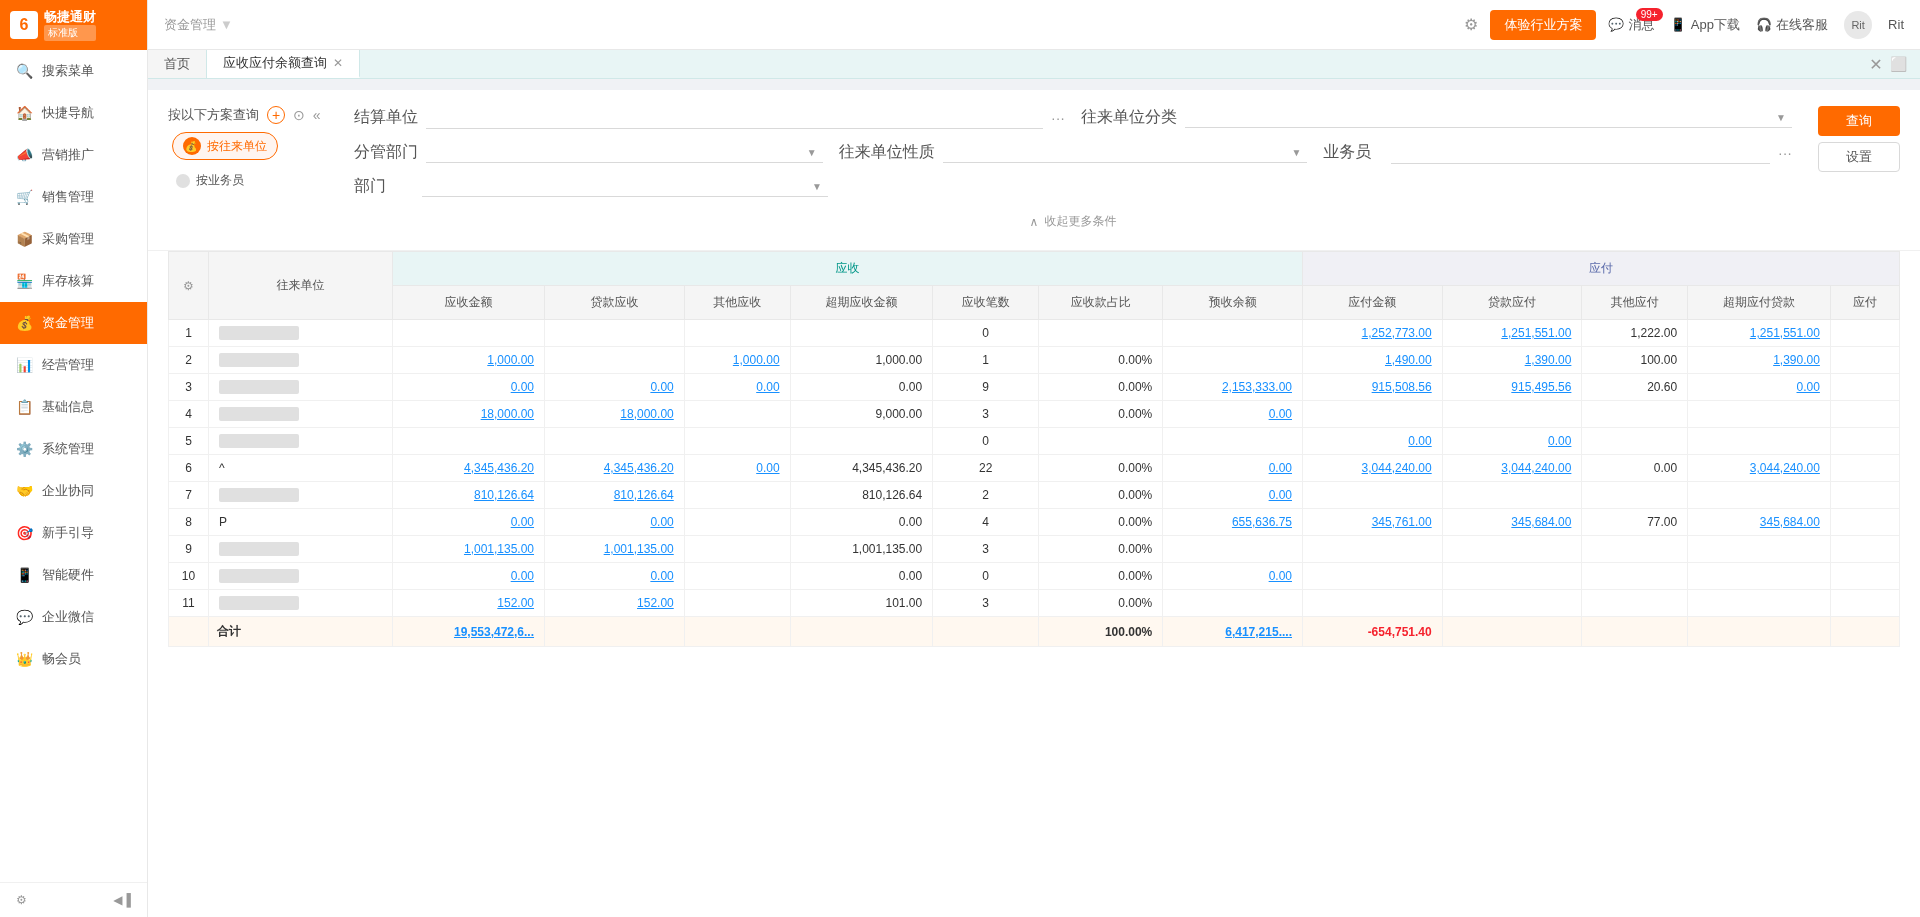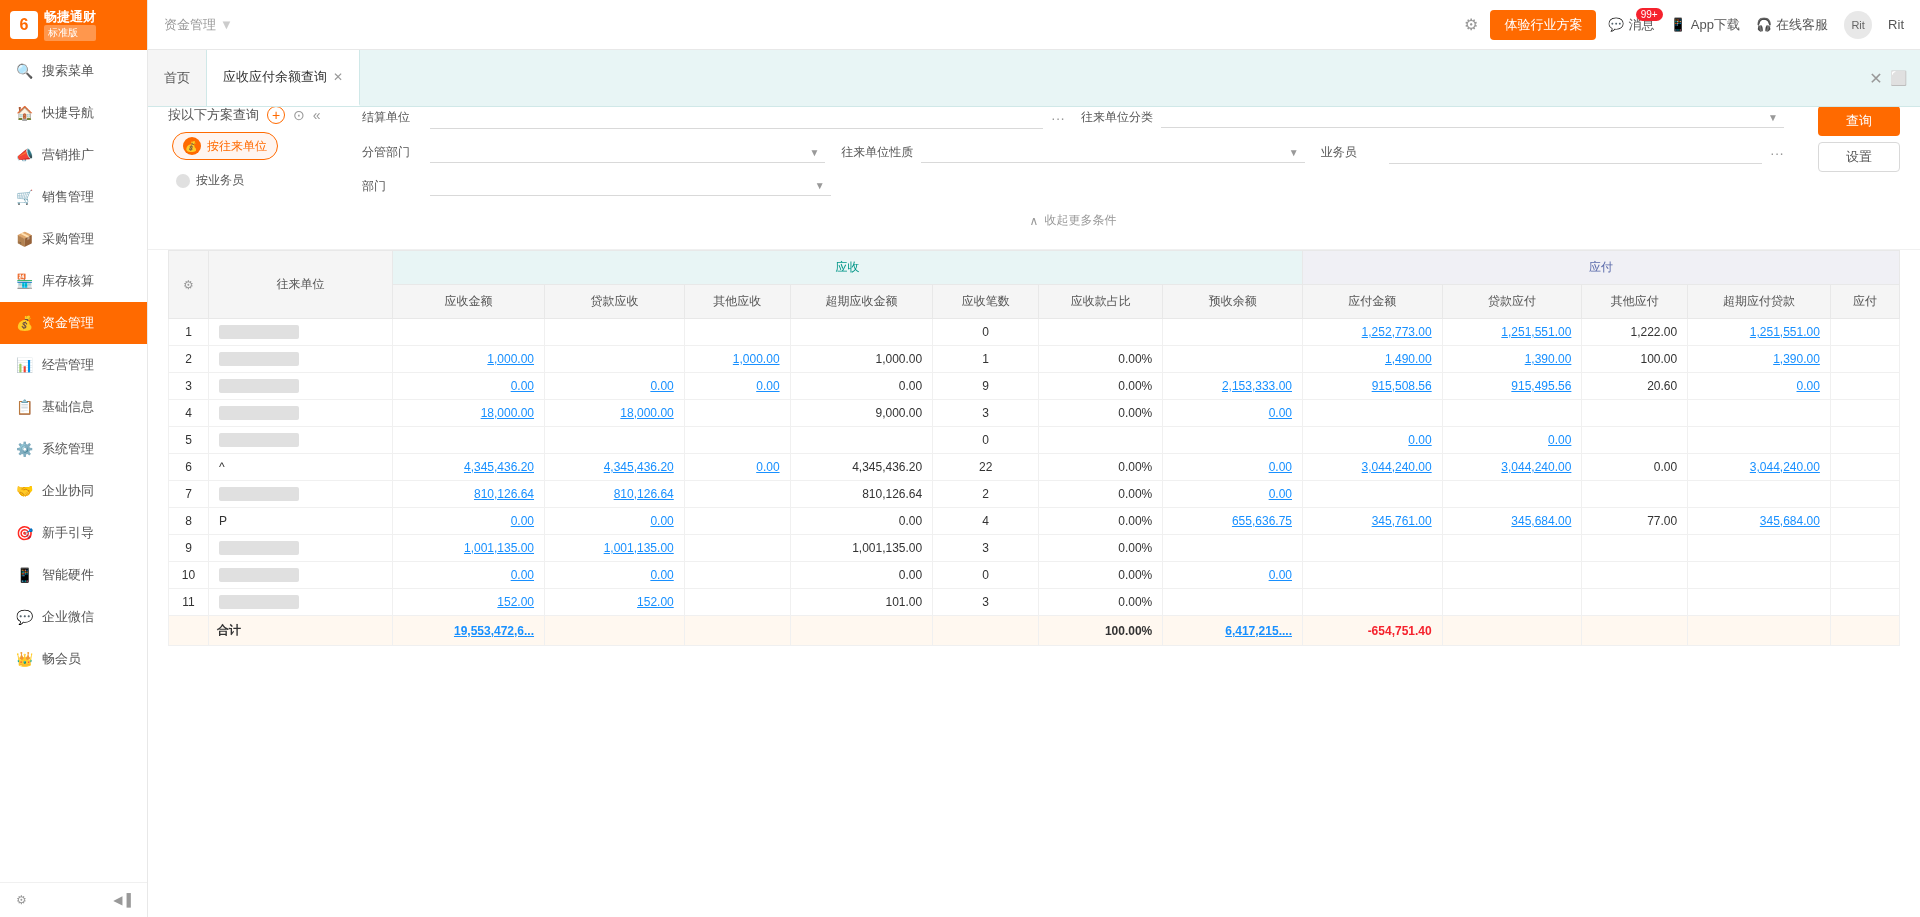--- a/index.html
+++ b/index.html
@@ -40,21 +40,21 @@
       padding: 6px 14px; font-size: 13px; cursor: pointer;
     }
     .topbar-right { display: flex; align-items: center; gap: 16px; margin-left: auto; }
     .topbar-badge-item { display: flex; align-items: center; gap: 4px; color: #555; font-size: 13px; cursor: pointer; position: relative; }
     .badge-red { background: #f5222d; color: #fff; border-radius: 10px; font-size: 10px; padding: 1px 5px; position: absolute; top: -8px; right: -8px; }
     .topbar-avatar { width: 28px; height: 28px; border-radius: 50%; background: #e8e8e8; display: flex; align-items: center; justify-content: center; font-size: 11px; color: #666; }
     .topbar-username { font-size: 13px; color: #555; }
 
     
     .tabbar {
-      position: fixed; left: 148px; top: 50px; right: 0; height: 57px;
+      position: fixed; left: 148px; top: 50px; right: 0; height: 29px;
       background: #e8f5f5; border-bottom: 1px solid #d0e8e8; z-index: 98;
       display: flex; align-items: stretch;
     }
     .tab-item {
       display: flex; align-items: center; gap: 6px; padding: 0 16px;
       font-size: 13px; cursor: pointer; color: #555; border-right: 1px solid #d0e8e8;
     }
     .tab-item.active { background: #fff; color: #333; font-weight: 500; border-bottom: 2px solid #fff; }
     .tab-item:first-child { background: #f5f5f5; }
     .tab-close { color: #999; font-size: 12px; }
@@ -87,21 +87,21 @@
 
     .filter-options { display: flex; gap: 8px; align-items: center; padding-left: 4px; }
     .filter-option { display: flex; align-items: center; gap: 6px; padding: 4px 10px; border-radius: 16px; cursor: pointer; font-size: 12px; }
     .filter-option.active { background: #fff5f0; color: #ff6a00; border: 1px solid #ff6a00; }
     .filter-option-icon { width: 18px; height: 18px; border-radius: 50%; background: #ff6a00; display: flex; align-items: center; justify-content: center; color: #fff; font-size: 10px; }
     .filter-option.inactive { color: #555; }
     .filter-option-icon2 { width: 18px; height: 18px; border-radius: 50%; background: #e8e8e8; display: flex; align-items: center; justify-content: center; color: #666; font-size: 10px; }
 
     .filter-row { display: flex; align-items: center; gap: 16px; }
     .filter-field { display: flex; align-items: center; gap: 8px; flex: 1; }
-    .filter-field-label { color: #555; font-size: 12px; white-space: nowrap; min-width: 60px; }
+    .filter-field-label { color: #555; font-size: 16px; white-space: nowrap; min-width: 60px; }
     .filter-input {
       flex: 1; border: none; border-bottom: 1px solid #d9d9d9; padding: 4px 6px;
       font-size: 12px; color: #333; outline: none; background: transparent;
     }
     .filter-select {
       flex: 1; border: none; border-bottom: 1px solid #d9d9d9; padding: 4px 6px;
       font-size: 12px; color: #333; background: transparent; outline: none;
       display: flex; align-items: center; justify-content: space-between; cursor: pointer;
     }
     .filter-dots { color: #999; font-size: 14px; cursor: pointer; }
@@ -262,21 +262,21 @@
   <div style="display:flex; align-items:center; padding:0 12px; gap:8px;">
     <span style="color:#999;cursor:pointer;font-size:16px;">✕</span>
     <span style="color:#999;cursor:pointer;font-size:14px;">⬜</span>
   </div>
 </div>
 
 <div class="main-content">
 
 
   <div class="filter-area">
-    <div style="display:flex; gap:34px; align-items:flex-start;">
+    <div style="display:flex; gap:26px; align-items:flex-start;">
       <div style="display:flex; flex-direction:column; gap:8px; min-width:160px;">
         <div class="filter-header">
           <span class="filter-label">按以下方案查询</span>
           <span class="filter-add">+</span>
           <span class="filter-setting">⊙</span>
           <span class="filter-collapse">«</span>
         </div>
         <div class="filter-options">
           <div class="filter-option active">
             <div class="filter-option-icon">💰</div>

